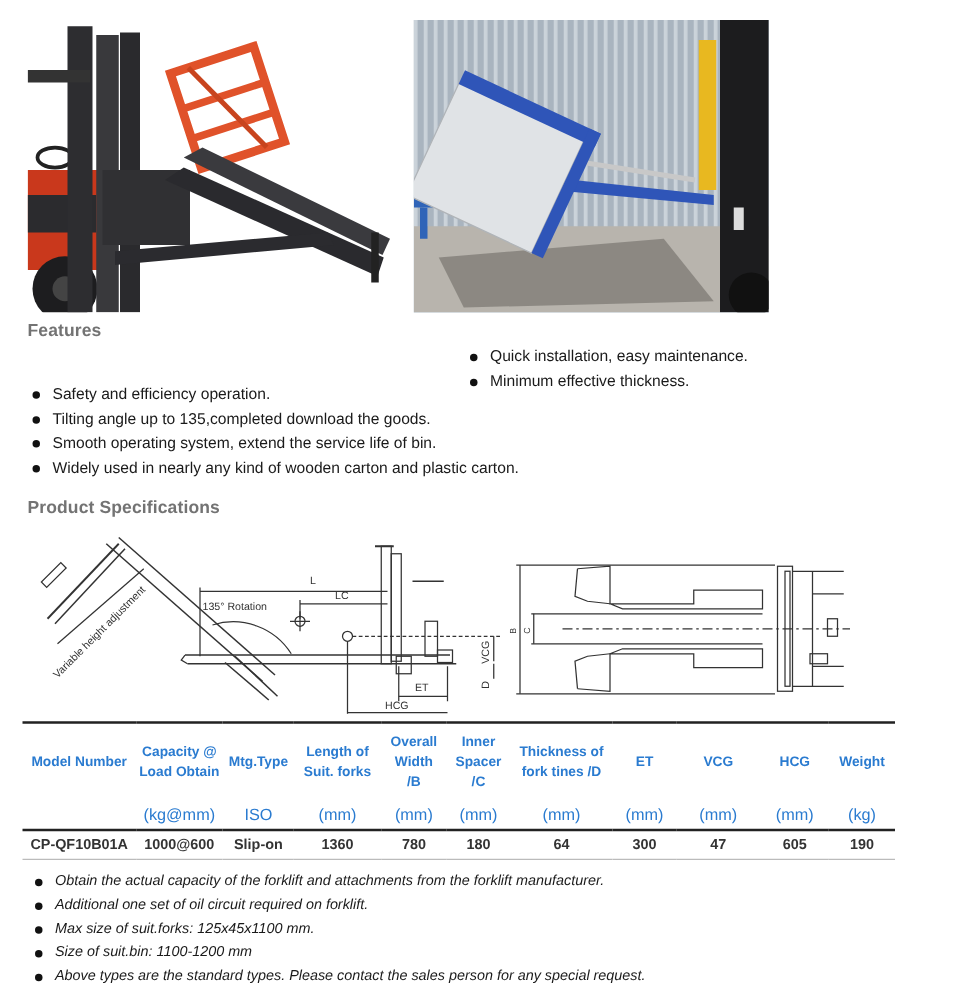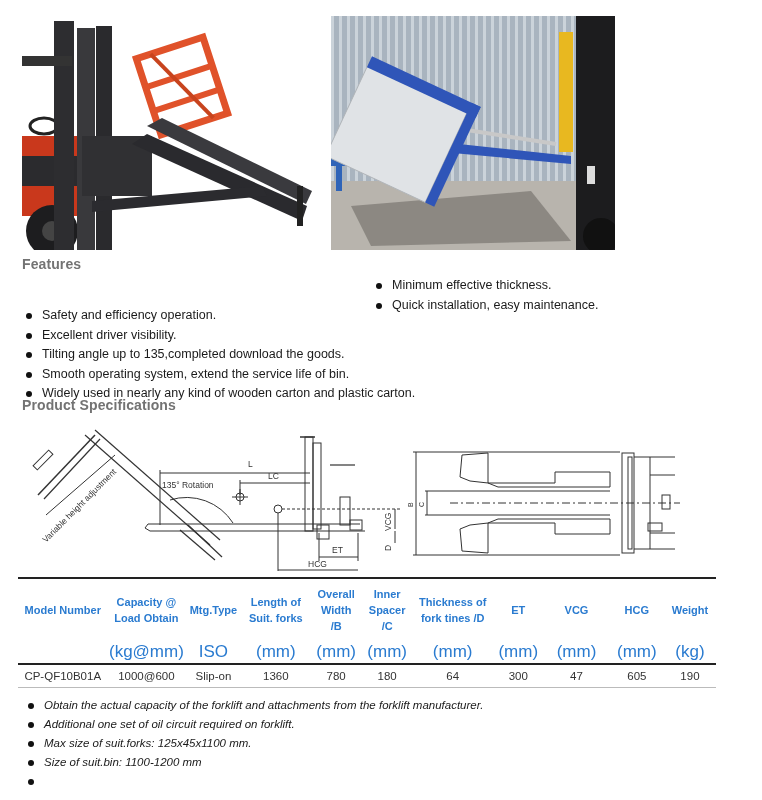--- a/index.html
+++ b/index.html
@@ -23,22 +23,22 @@
   #features-right { left: 372px; top: 276px; }
 
   
   #diagram { position: absolute; left: 10px; top: 425px; width: 680px; height: 150px; }
 
   
   #spec-table { position: absolute; left: 18px; top: 577px; width: 698px; border-collapse: collapse; font-size: 11px; }
   #spec-table .top-rule td { height: 0; padding: 0; border-top: 2px solid #222; }
   #spec-table th { color: #2a7bd0; font-weight: bold; text-align: center; vertical-align: middle; line-height: 16px; padding: 0; }
   #spec-table tr.hdr th { height: 62px; }
-  #spec-table tr.units th { height: 22px; font-weight: normal; color: #2a7bd0; border-bottom: 2px solid #222; font-size: 17px; }
-  #spec-table td.cell { text-align: center; color: #333; height: 20px; border-bottom: 1px solid #bbb; font-size: 11.5px; }
+  #spec-table tr.units th { height: 22px; font-weight: normal; color: #2a7bd0; border-bottom: 2px solid #222; font-size: 13px; }
+  #spec-table td.cell { text-align: center; color: #333; height: 20px; border-bottom: 1px solid #bbb; font-size: 11.5px; font-weight: bold; }
 
   
   #notes { position: absolute; left: 22px; top: 694px; list-style: none; margin: 2px; padding: 0; font-size: 11.5px; color: #1a1a1a; font-family: "Liberation Sans", sans-serif; font-style: italic; }
   #notes li { position: relative; padding-left: 20px; height: 19px; line-height: 19px; white-space: nowrap; }
   #notes li .dot { position: absolute; left: 4px; top: 7px; width: 6px; height: 6px; border-radius: 50%; background: #111; }
 </style>
 </head>
 <body>
 
 <div class="photo" id="photo-left">
@@ -104,29 +104,28 @@
       <rect x="10" y="60" width="120" height="12" fill="#2f55b8"></rect>
       <rect x="120" y="60" width="10" height="110" fill="#2f55b8"></rect>
     </g>
   </svg>
 </div>
 
 <div class="section-heading" id="features-heading">Features</div>
 
 <ul class="bullets" id="features-left">
   <li><span class="dot"></span><span>Safety and efficiency operation.</span></li>
-  <li><span class="dot"></span><span>Excellent driver visibility.</span></li>
   <li><span class="dot"></span><span>Tilting angle up to 135,completed download the goods.</span></li>
   <li><span class="dot"></span><span>Smooth operating system, extend the service life of bin.</span></li>
   <li><span class="dot"></span><span>Widely used in nearly any kind of wooden carton and plastic carton.</span></li>
 </ul>
 
 <ul class="bullets" id="features-right">
+  <li><span class="dot"></span><span>Quick installation, easy maintenance.</span></li>
   <li><span class="dot"></span><span>Minimum effective thickness.</span></li>
-  <li><span class="dot"></span><span>Quick installation, easy maintenance.</span></li>
 </ul>
 
 <div class="section-heading" id="specs-heading">Product Specifications</div>
 
 <div id="diagram">
   <svg width="680" height="150" viewBox="0 0 680 150" font-family="Liberation Sans, sans-serif" fill="none" stroke="#333" stroke-width="1">
 
     <g>
       <line x1="75" y1="10" x2="200" y2="120" stroke-width="1.2"></line>
       <line x1="85" y1="5" x2="210" y2="115" stroke-width="1.2"></line>
@@ -260,14 +259,14 @@
       <td class="cell">190</td>
     </tr>
   </tbody>
 </table>
 
 <ul id="notes">
   <li><span class="dot"></span><span>Obtain the actual capacity of the forklift and attachments from the forklift manufacturer.</span></li>
   <li><span class="dot"></span><span>Additional one set of oil circuit required on forklift.</span></li>
   <li><span class="dot"></span><span>Max size of suit.forks: 125x45x1100 mm.</span></li>
   <li><span class="dot"></span><span>Size of suit.bin: 1100-1200 mm</span></li>
-  <li><span class="dot"></span></li>
+  <li><span class="dot"></span><span>Above types are the standard types. Please contact the sales person for any special request.</span></li>
 </ul>
 
 </body></html>

